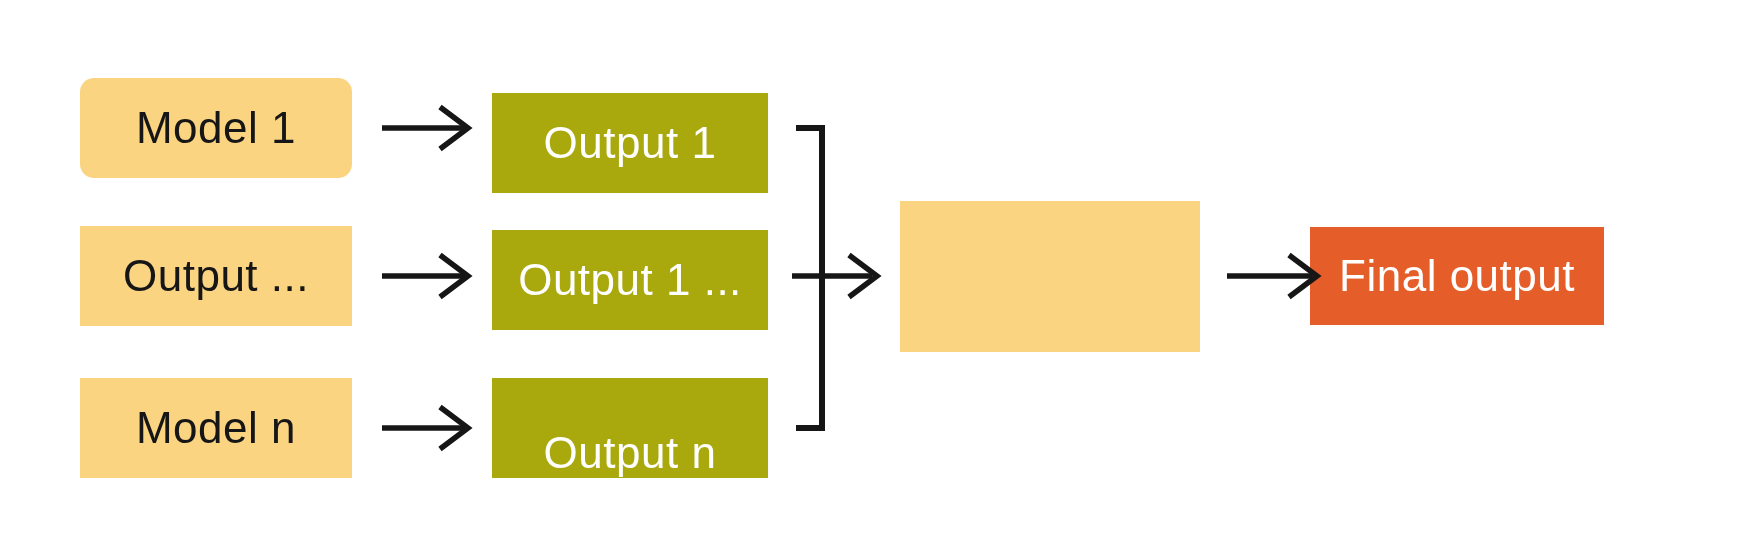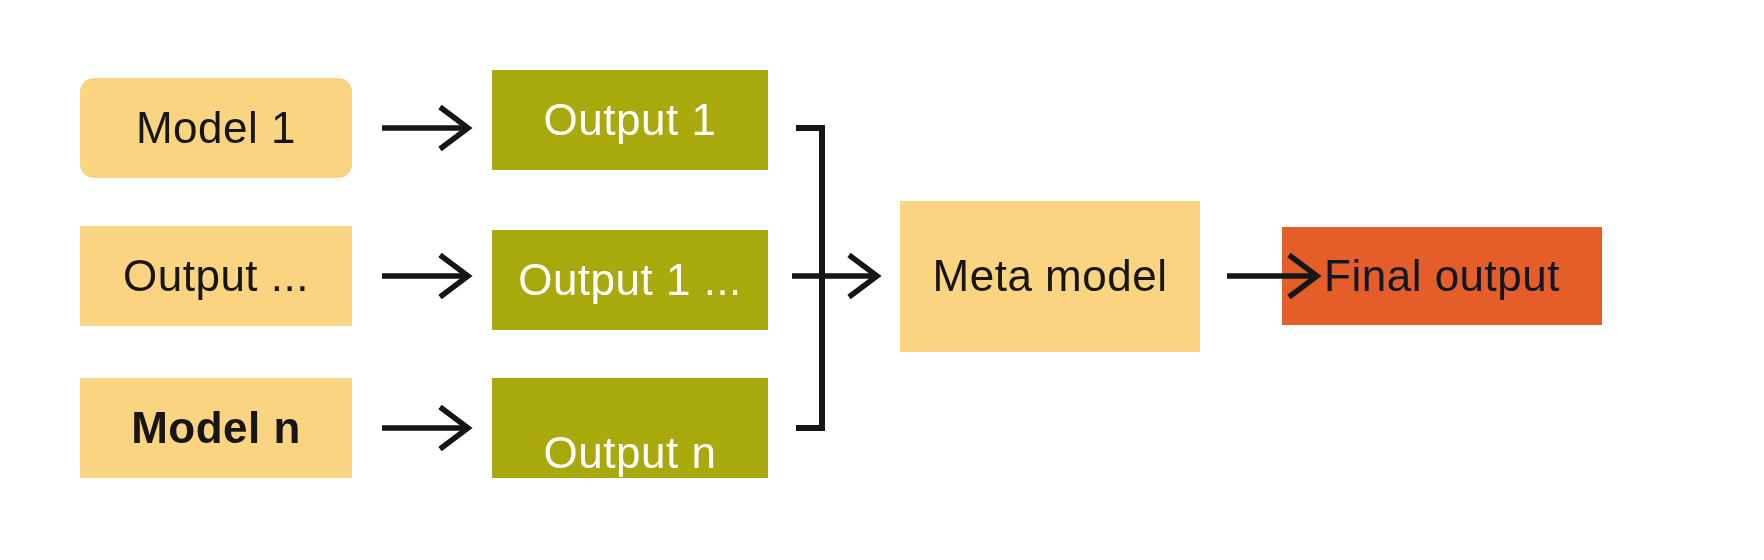--- a/index.html
+++ b/index.html
@@ -26,49 +26,49 @@
   }
   .model-box {
     left: 80px;
     width: 272px;
     height: 100px;
     background: #FBD482;
     color: #161616;
   }
   .model-box.row-1 { top: 78px; border-radius: 14px; }
   .model-box.row-2 { top: 226px; }
-  .model-box.row-3 { top: 378px; font-weight: bold; }
+  .model-box.row-3 { top: 378px; }
   .output-box {
     left: 492px;
     width: 276px;
     height: 100px;
     background: #A9A80D;
     color: #ffffff;
   }
-  .output-box.row-1 { top: 70px; }
+  .output-box.row-1 { top: 93px; }
   .output-box.row-2 { top: 230px; }
   .output-box.row-3 { top: 378px; align-items: flex-end; }
   .meta-box {
     left: 900px;
     top: 201px;
     width: 300px;
     height: 151px;
     background: #FBD482;
     color: #161616;
     flex-direction: column;
     line-height: 1.24;
     text-align: center;
   }
   .final-box {
-    left: 1282px;
+    left: 1310px;
     top: 227px;
-    width: 320px;
+    width: 294px;
     height: 98px;
     background: #E55E29;
-    color: #0f172a;
+    color: #ffffff;
   }
   .connector-layer {
     position: absolute;
     left: 0;
     top: 0;
     width: 1764px;
     height: 560px;
     pointer-events: none;
   }
 </style>
@@ -91,21 +91,20 @@
     <span>Output 1</span>
   </div>
   <div class="box output-box row-2">
     <span>Output 1 ...</span>
   </div>
   <div class="box output-box row-3">
     <span>Output n</span>
   </div>
 
   <div class="box meta-box">
-    <span>Meta model</span>
   </div>
 
   <div class="box final-box">
     <span>Final output</span>
   </div>
 
   <svg class="connector-layer" viewBox="0 0 1764 560" xmlns="http://www.w3.org/2000/svg">
     <g stroke="#161616" stroke-width="5.5" fill="none" stroke-linejoin="miter">
 
       <g>

